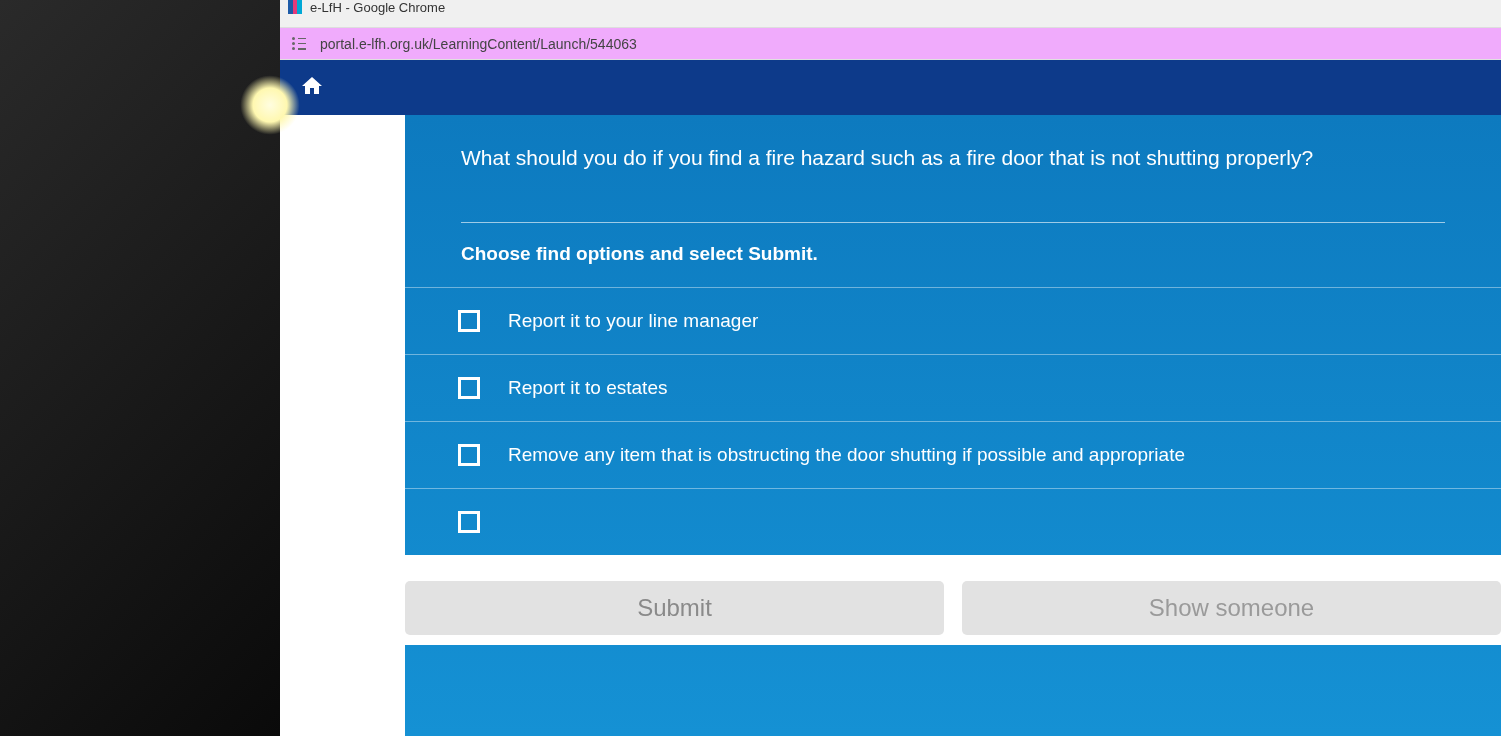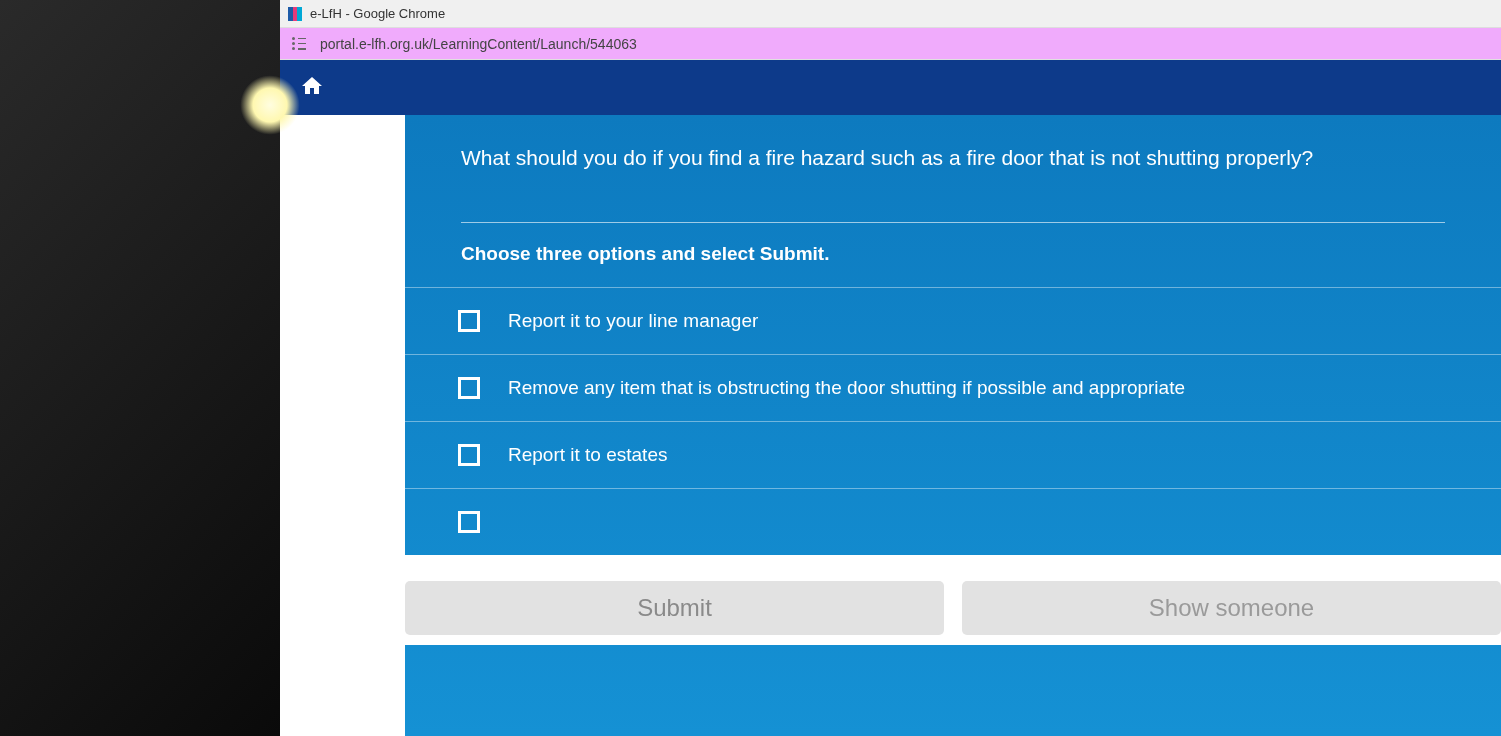--- a/index.html
+++ b/index.html
@@ -32,21 +32,21 @@
       top: 0;
       width: 1221px;
       height: 736px;
       background: #fff;
       z-index: 1;
     }
     .title-bar {
       height: 28px;
       background: #f0f0f0;
       display: flex;
-      align-items: center;
+      align-items: flex-start;
       padding: 0 8px;
       font-size: 13px;
       color: #333;
       border-bottom: 1px solid #ddd;
     }
     .favicon {
       width: 14px; height: 14px;
       margin-right: 8px;
       background: linear-gradient(90deg, #1e5ba8 0%, #1e5ba8 33%, #e53a7a 33%, #e53a7a 66%, #00a8d6 66%);
     }
@@ -208,35 +208,35 @@
     <div class="left-margin"></div>
 
     <div class="quiz-panel">
 
       <div class="question-block">
         <div class="question-text">What should you do if you find a fire hazard such as a fire door that is not shutting properly?</div>
       </div>
 
       <hr class="divider">
 
-      <div class="instruction">Choose three options and select Submit.</div>
+      <div class="instruction">Choose find options and select Submit.</div>
 
       <div class="option-row">
         <span class="checkbox"></span>
         <span class="option-label">Report it to your line manager</span>
       </div>
 
       <div class="option-row">
         <span class="checkbox"></span>
+        <span class="option-label">Report it to estates</span>
+      </div>
+
+      <div class="option-row">
+        <span class="checkbox"></span>
         <span class="option-label">Remove any item that is obstructing the door shutting if possible and appropriate</span>
-      </div>
-
-      <div class="option-row">
-        <span class="checkbox"></span>
-        <span class="option-label">Report it to estates</span>
       </div>
 
       <div class="option-row">
         <span class="checkbox"></span>
       </div>
 
       <div class="quiz-inner-bottom">
         <div class="button-row">
           <button class="action-btn">Submit</button>
           <button class="action-btn feedback">Show someone</button>

